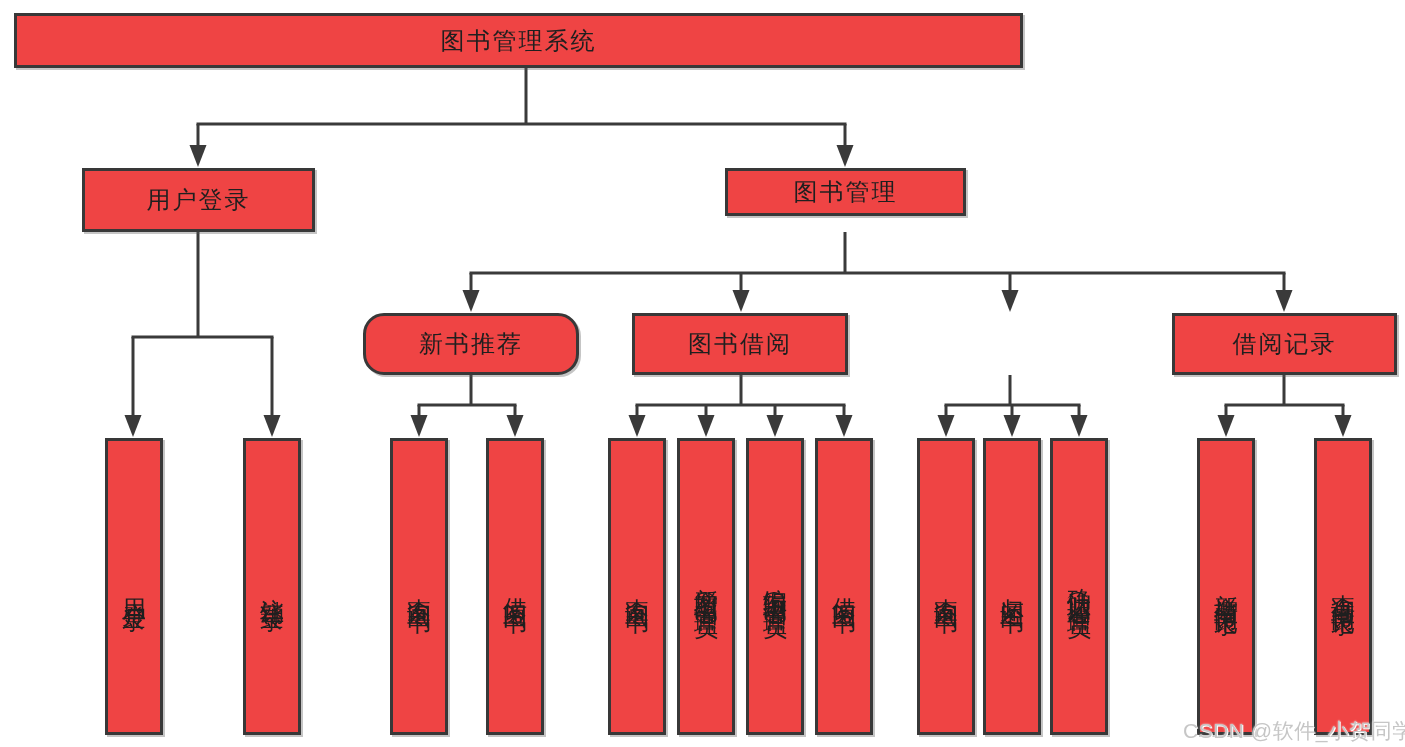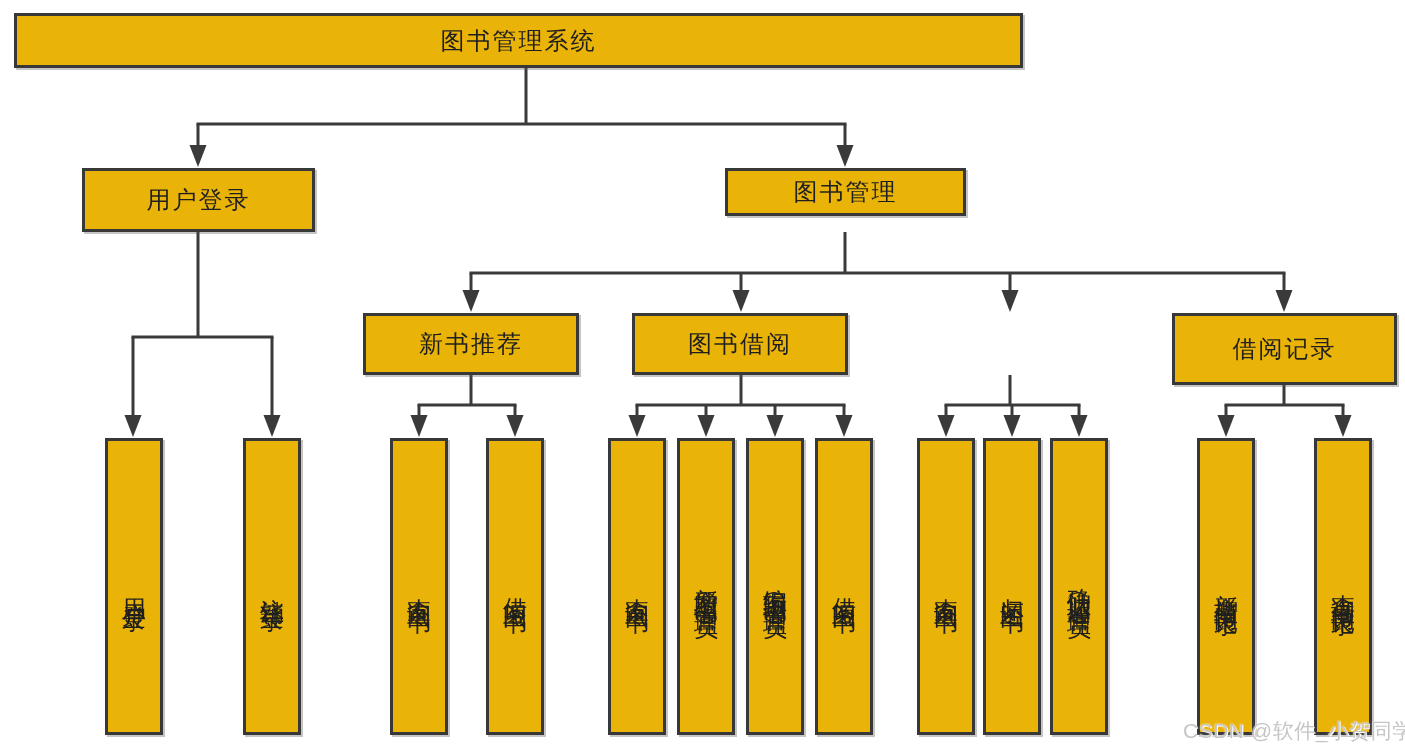--- a/index.html
+++ b/index.html
@@ -20,21 +20,21 @@
     left: 0; top: 0;
     width: 1405px;
     height: 747px;
     z-index: 0;
   }
   .ln { stroke: #3a3a3a; stroke-width: 3; fill: none; }
   .ar { fill: #3a3a3a; stroke: none; }
   .node {
     position: absolute;
     box-sizing: border-box;
-    background: #eab308;
+    background: #ef4444;
     border: 3px solid #383838;
     box-shadow: 2px 2px 0 rgba(90,90,90,0.35);
     display: flex;
     align-items: center;
     justify-content: center;
     color: #1f1f1f;
     z-index: 1;
   }
   .hnode {
     font-size: 24px;
@@ -119,23 +119,23 @@
       <polygon class="ar" points="1217.5,415 1234.5,415 1226,437"></polygon>
     <path class="ln" d="M1343 405 V416"></path>
       <polygon class="ar" points="1334.5,415 1351.5,415 1343,437"></polygon>
   </svg>
 
   <div class="node hnode" style="left:14px; top:13px; width:1009px; height:55px;">图书管理系统</div>
 
   <div class="node hnode" style="left:82px; top:168px; width:233px; height:64px;">用户登录</div>
   <div class="node hnode" style="left:725px; top:168px; width:241px; height:48px;">图书管理</div>
 
-  <div class="node hnode" style="left:363px; top:313px; width:216px; height:62px;">新书推荐</div>
+  <div class="node hnode" style="left:363px; top:313px; width:216px; height:62px;border-radius:21px;">新书推荐</div>
   <div class="node hnode" style="left:632px; top:313px; width:216px; height:62px;font-family:Liberation Serif, serif;">图书借阅</div>
-  <div class="node hnode" style="left:1172px; top:313px; width:225px; height:72px;">借阅记录</div>
+  <div class="node hnode" style="left:1172px; top:313px; width:225px; height:62px;">借阅记录</div>
 
   <div class="node vnode" style="left:105px; top:438px; width:58px; height:297px;">
     <span>用户登录</span>
   </div>
   <div class="node vnode" style="left:243px; top:438px; width:58px; height:297px;">
     <span>注销登录</span>
   </div>
 
   <div class="node vnode" style="left:390px; top:438px; width:58px; height:297px;">
     <span>查询图书</span>

